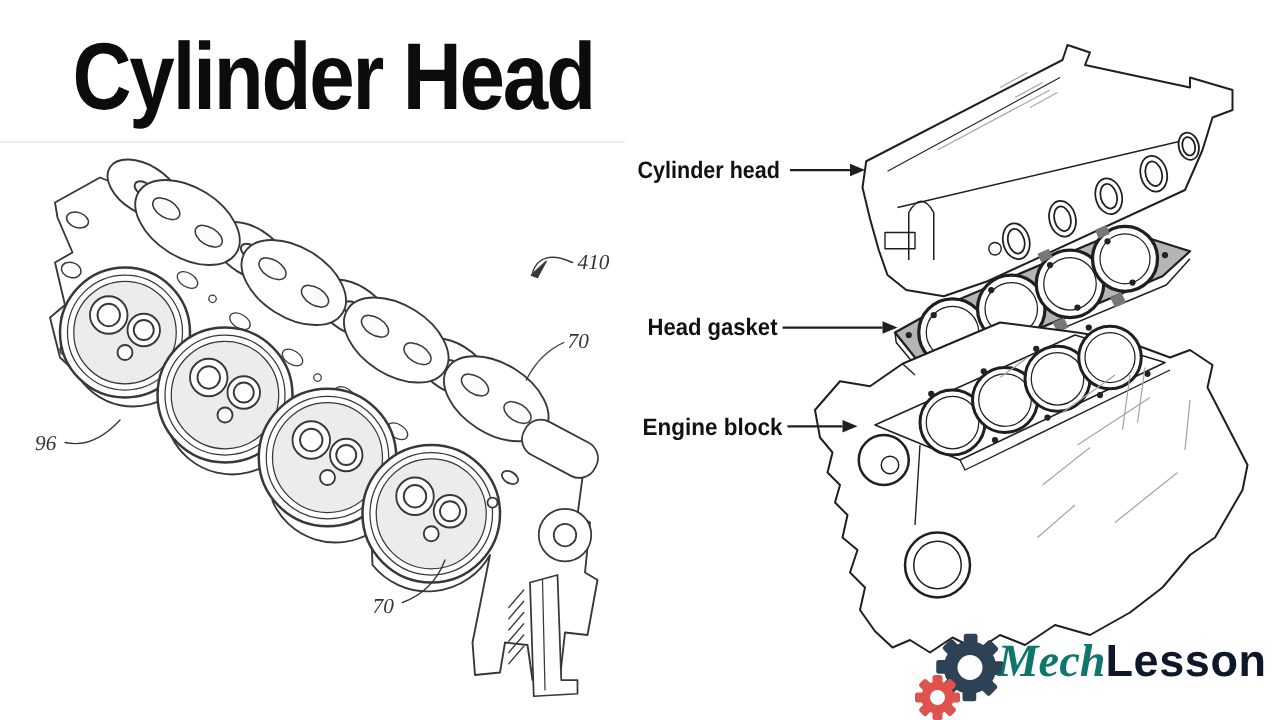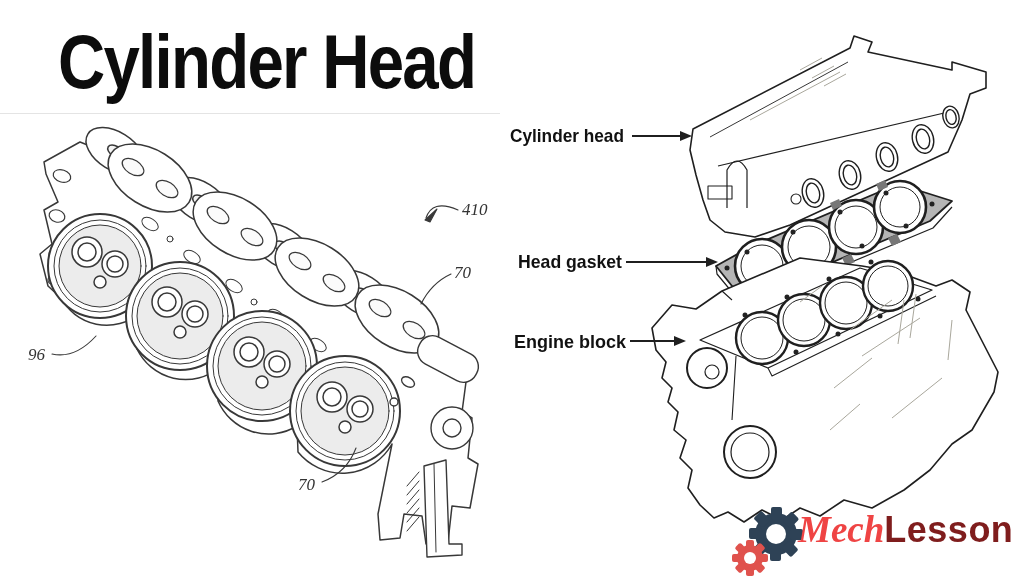--- a/index.html
+++ b/index.html
@@ -18,23 +18,23 @@
   .left-fig{position:absolute;left:0;top:113px;width:500px;height:463px;border-top:1px solid #e4e4e4;}
   .right-fig{position:absolute;left:500px;top:0;width:524px;height:576px;}
 
   .ref-label{font-family:"Liberation Serif",serif;font-style:italic;font-size:17px;fill:#333;}
   .part-label{font-family:"Liberation Sans",sans-serif;font-weight:bold;font-size:19px;fill:#111;}
 
   .logo{position:absolute;left:726px;top:496px;width:298px;height:80px;}
   .logo .gears{position:absolute;left:0;top:2px;}
   .logo .wordmark{position:absolute;left:72px;top:12px;white-space:nowrap;}
   .logo .mech{font-family:"Liberation Serif",serif;font-style:italic;font-weight:bold;
-              font-size:37px;color:#ef4444;}
+              font-size:37px;color:#0f766e;}
   .logo .lesson{font-family:"Liberation Sans",sans-serif;font-weight:bold;
-                font-size:36px;color:#7f1d1d;letter-spacing:0.5px;}
+                font-size:36px;color:#0f172a;letter-spacing:0.5px;}
 </style>
 </head>
 <body>
 
 <div class="canvas">
 
   <h1 class="page-title">Cylinder Head</h1>
 
   <svg class="left-fig" viewBox="0 0 500 463">
     <g stroke="#383838" fill="#ffffff" stroke-width="1.5" stroke-linejoin="round" stroke-linecap="round">

